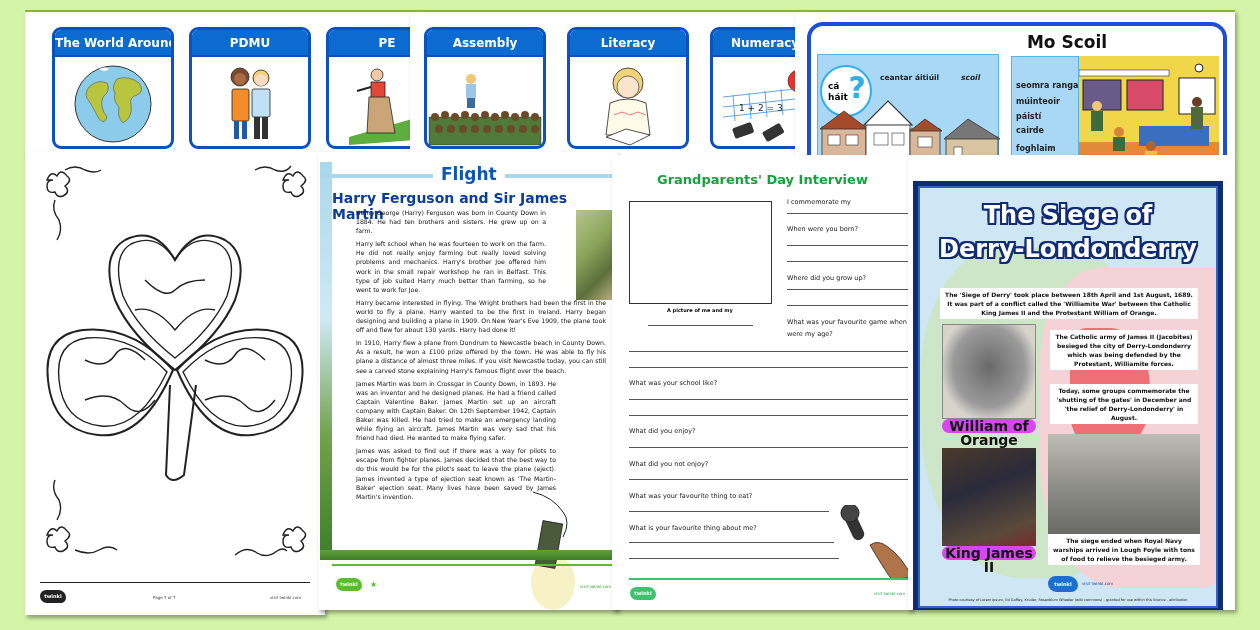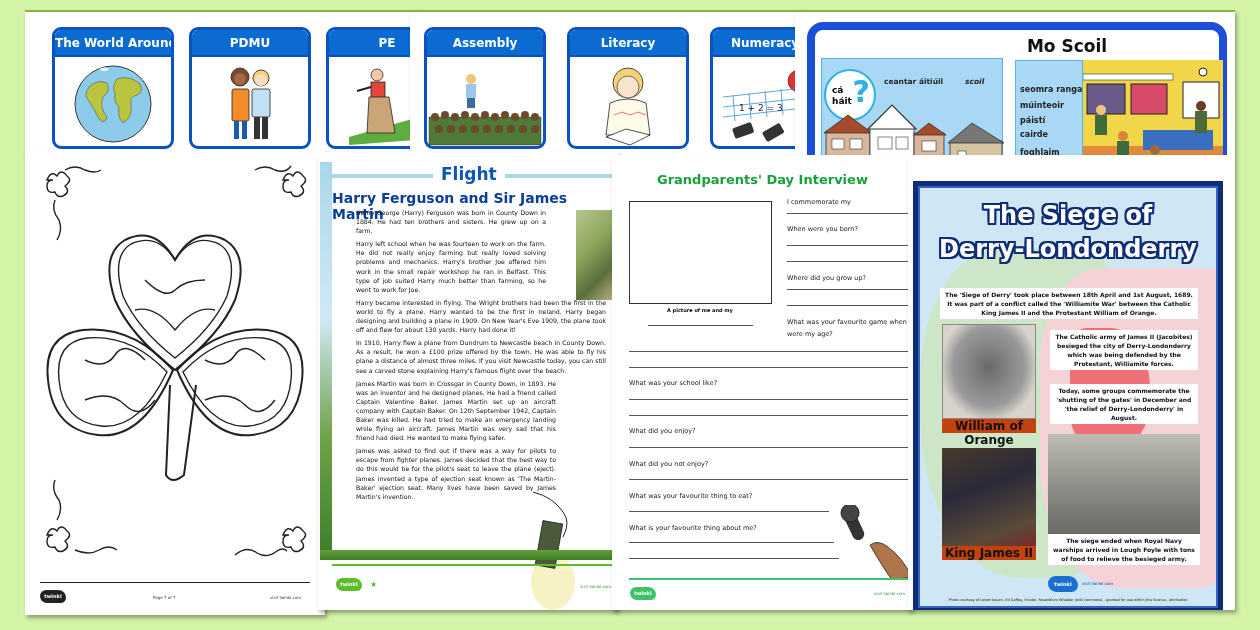--- a/index.html
+++ b/index.html
@@ -39,21 +39,21 @@
     white-space: nowrap;
     overflow: hidden;
     border-bottom: 2px solid #0b52c0;
   }
   .subject-card .pic { position: absolute; left: 0; right: 0; top: 27px; bottom: 0; }
 
   
   .moscoil-sheet { left: 795px; top: 10px; width: 440px; height: 145px; border-top: 2px solid #8ab43a; }
   .moscoil-frame {
     position: absolute; left: 12px; top: 10px; width: 420px; height: 150px;
-    border: 8px solid #1d4ed8; border-radius: 16px; background: #fff;
+    border: 4px solid #1d4ed8; border-radius: 16px; background: #fff;
   }
   .moscoil-title { position: absolute; left: 0; right: 0; top: 6px; text-align: center; font-weight: bold; font-size: 17px; color: #111; padding-left: 100px; }
   .moscoil-left { position: absolute; left: 6px; top: 28px; width: 182px; height: 120px; background: #a8d8f5; border: 1px solid #55b3ea; }
   .moscoil-mid { position: absolute; left: 200px; top: 30px; width: 68px; height: 120px; background: #a8d8f5; border: 1px solid #55b3ea; }
   .moscoil-right { position: absolute; left: 268px; top: 30px; width: 140px; height: 120px; background: #f2d64a; }
   .ca-hait {
     position: absolute; left: 2px; top: 10px; width: 52px; height: 52px; border-radius: 50%;
     background: #fff; border: 2px solid #2fb0e8; font-size: 9px; font-weight: bold; line-height: 11px;
     padding: 14px 0 0 6px;
   }
@@ -101,21 +101,21 @@
   .siege-map-green { position: absolute; left: 0; top: 60px; width: 200px; height: 330px; background: #cde6c8; border-radius: 40% 20% 30% 50%; }
   .siege-map-pink { position: absolute; left: 120px; top: 80px; width: 200px; height: 320px; background: #f4d2d6; border-radius: 30% 10% 20% 40%; }
   .siege-map-red { position: absolute; left: 150px; top: 140px; width: 80px; height: 120px; background: #ee6f76; border-radius: 20% 50% 40% 30%; }
   .siege-title {
     position: absolute; left: 0; right: 0; top: 10px; text-align: center;
     font-size: 24px; font-weight: bold; line-height: 34px; color: #fff;
     text-shadow: -2px -2px 0 #0f2c77, 2px -2px 0 #0f2c77, -2px 2px 0 #0f2c77, 2px 2px 0 #0f2c77, 0 2px 0 #0f2c77, 0 -2px 0 #0f2c77, 2px 0 0 #0f2c77, -2px 0 0 #0f2c77;
   }
   .siege-box { position: absolute; background: #fff; font-size: 6px; line-height: 9px; color: #111; text-align: center; font-weight: bold; padding: 2px 4px; }
   .siege-portrait { position: absolute; }
-  .siege-cap { position: absolute; background: #c2410c; font-size: 12px; font-weight: bold; color: #111; text-align: center; }
+  .siege-cap { position: absolute; background: #d946ef; font-size: 14px; font-weight: bold; color: #111; text-align: center; border-radius: 7px; }
   .siege-bottom-text { position: absolute; left: 0; right: 0; bottom: 4px; text-align: center; font-size: 3.5px; color: #222; }
 </style>
 </head>
 <body>
 
 <div class="sheet cards-sheet-1">
   <div class="subject-card" style="left:27px;">
     <div class="hdr">The World Around Us</div>
     <div class="pic">
       <svg width="116" height="92" viewBox="0 0 116 92">

